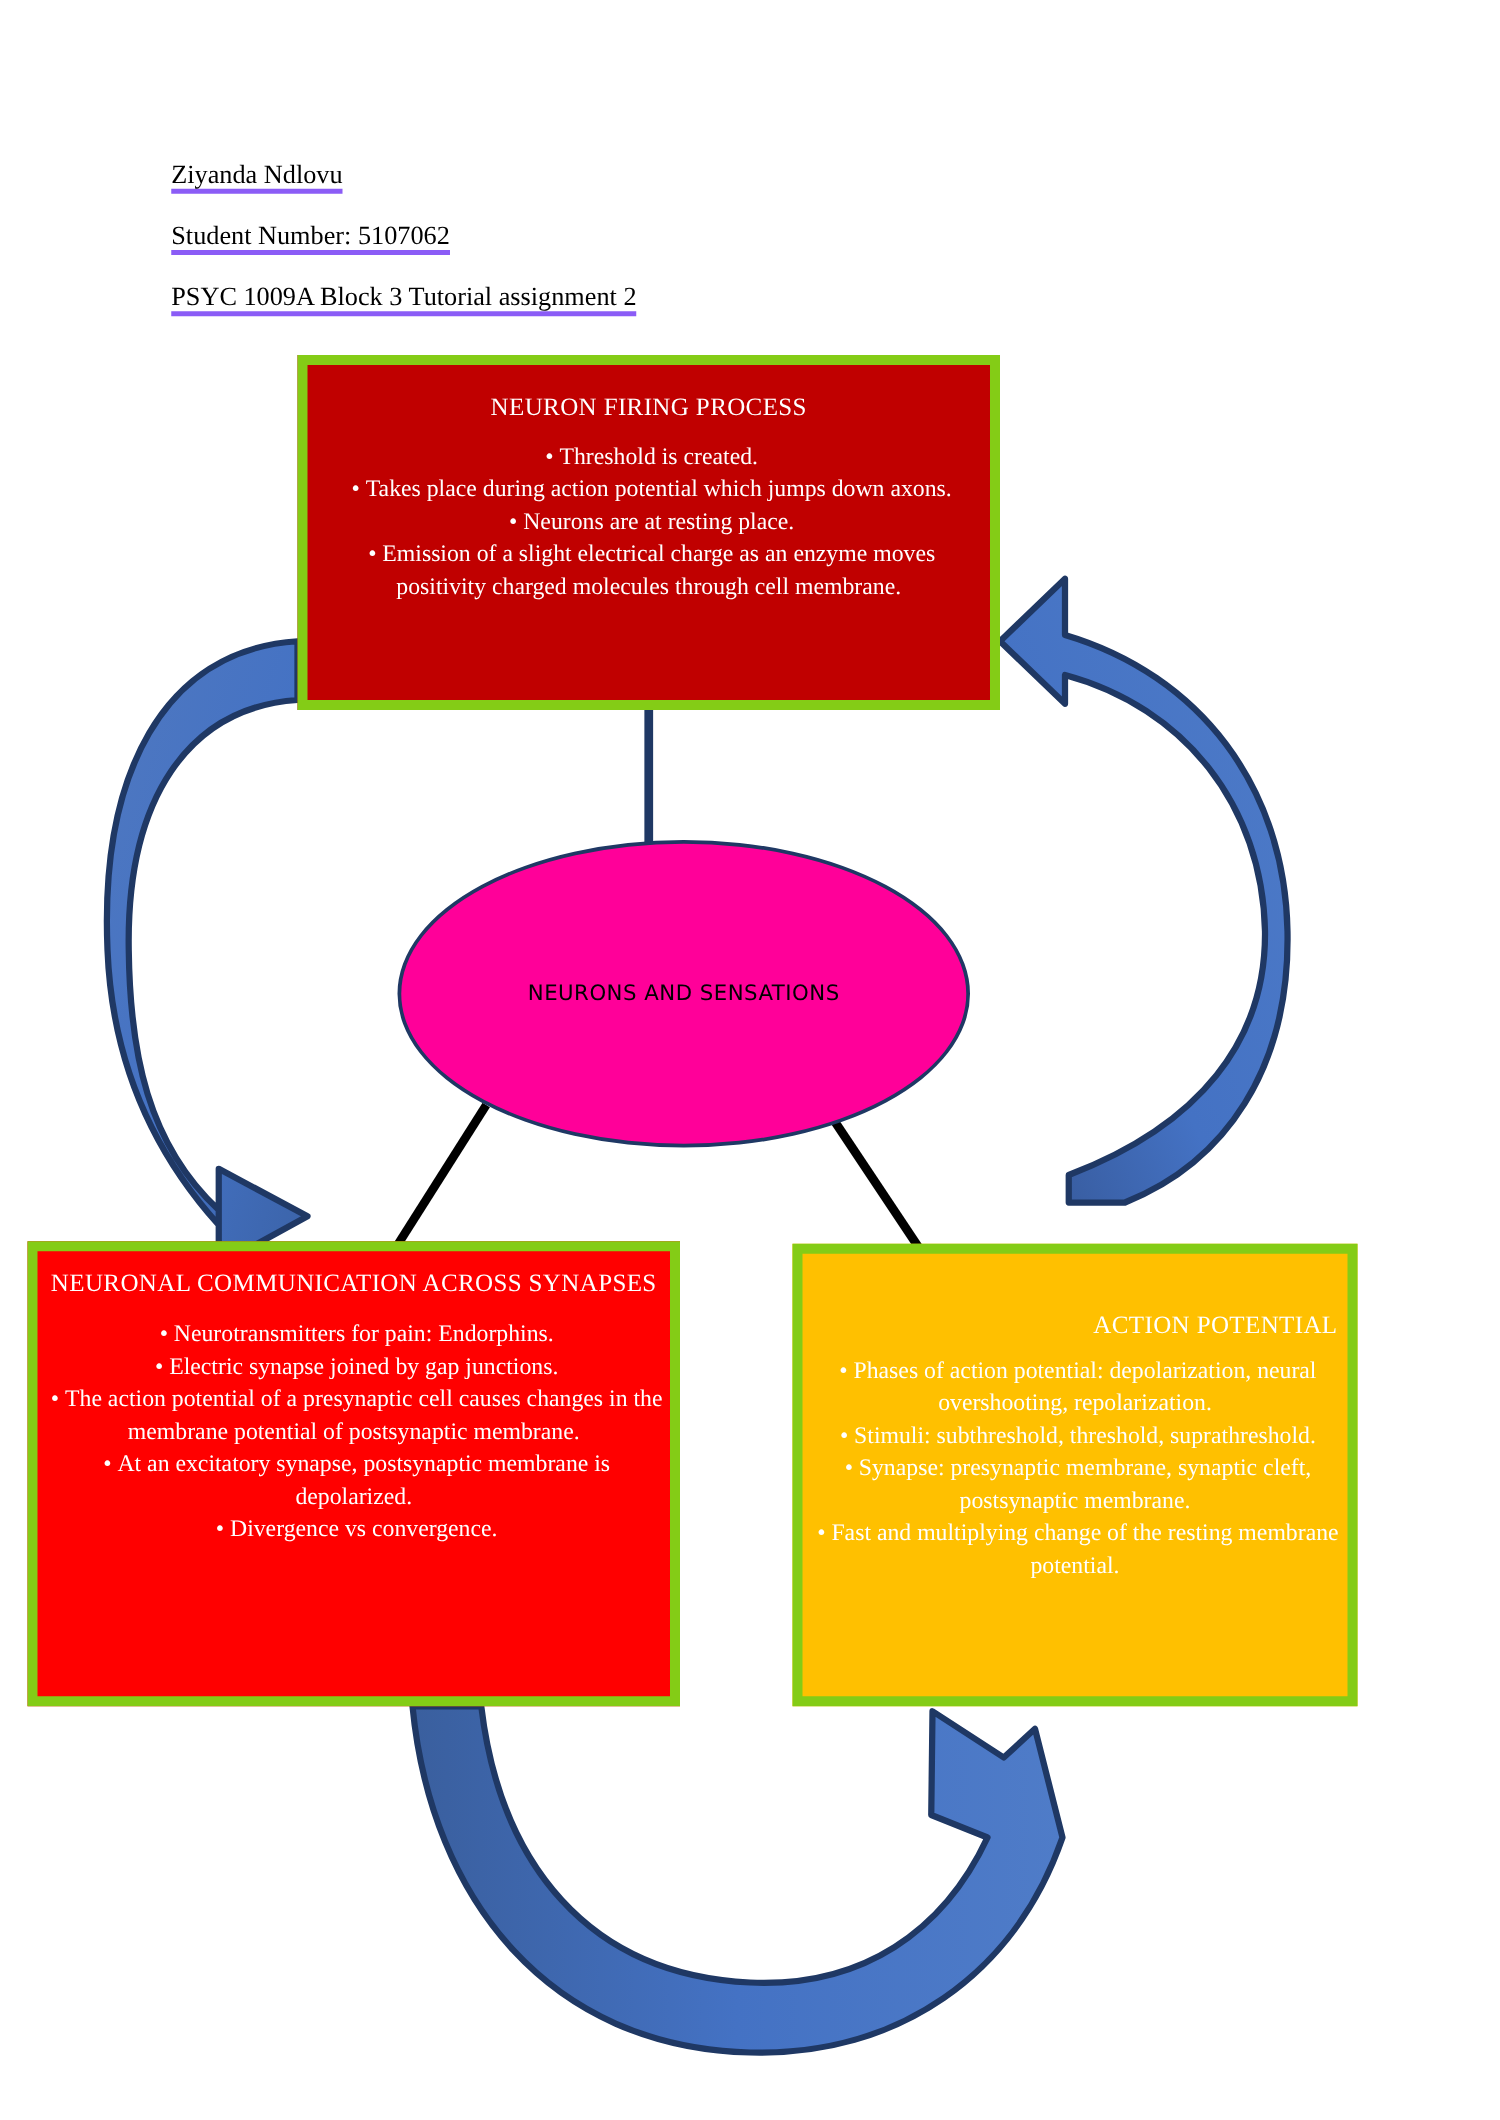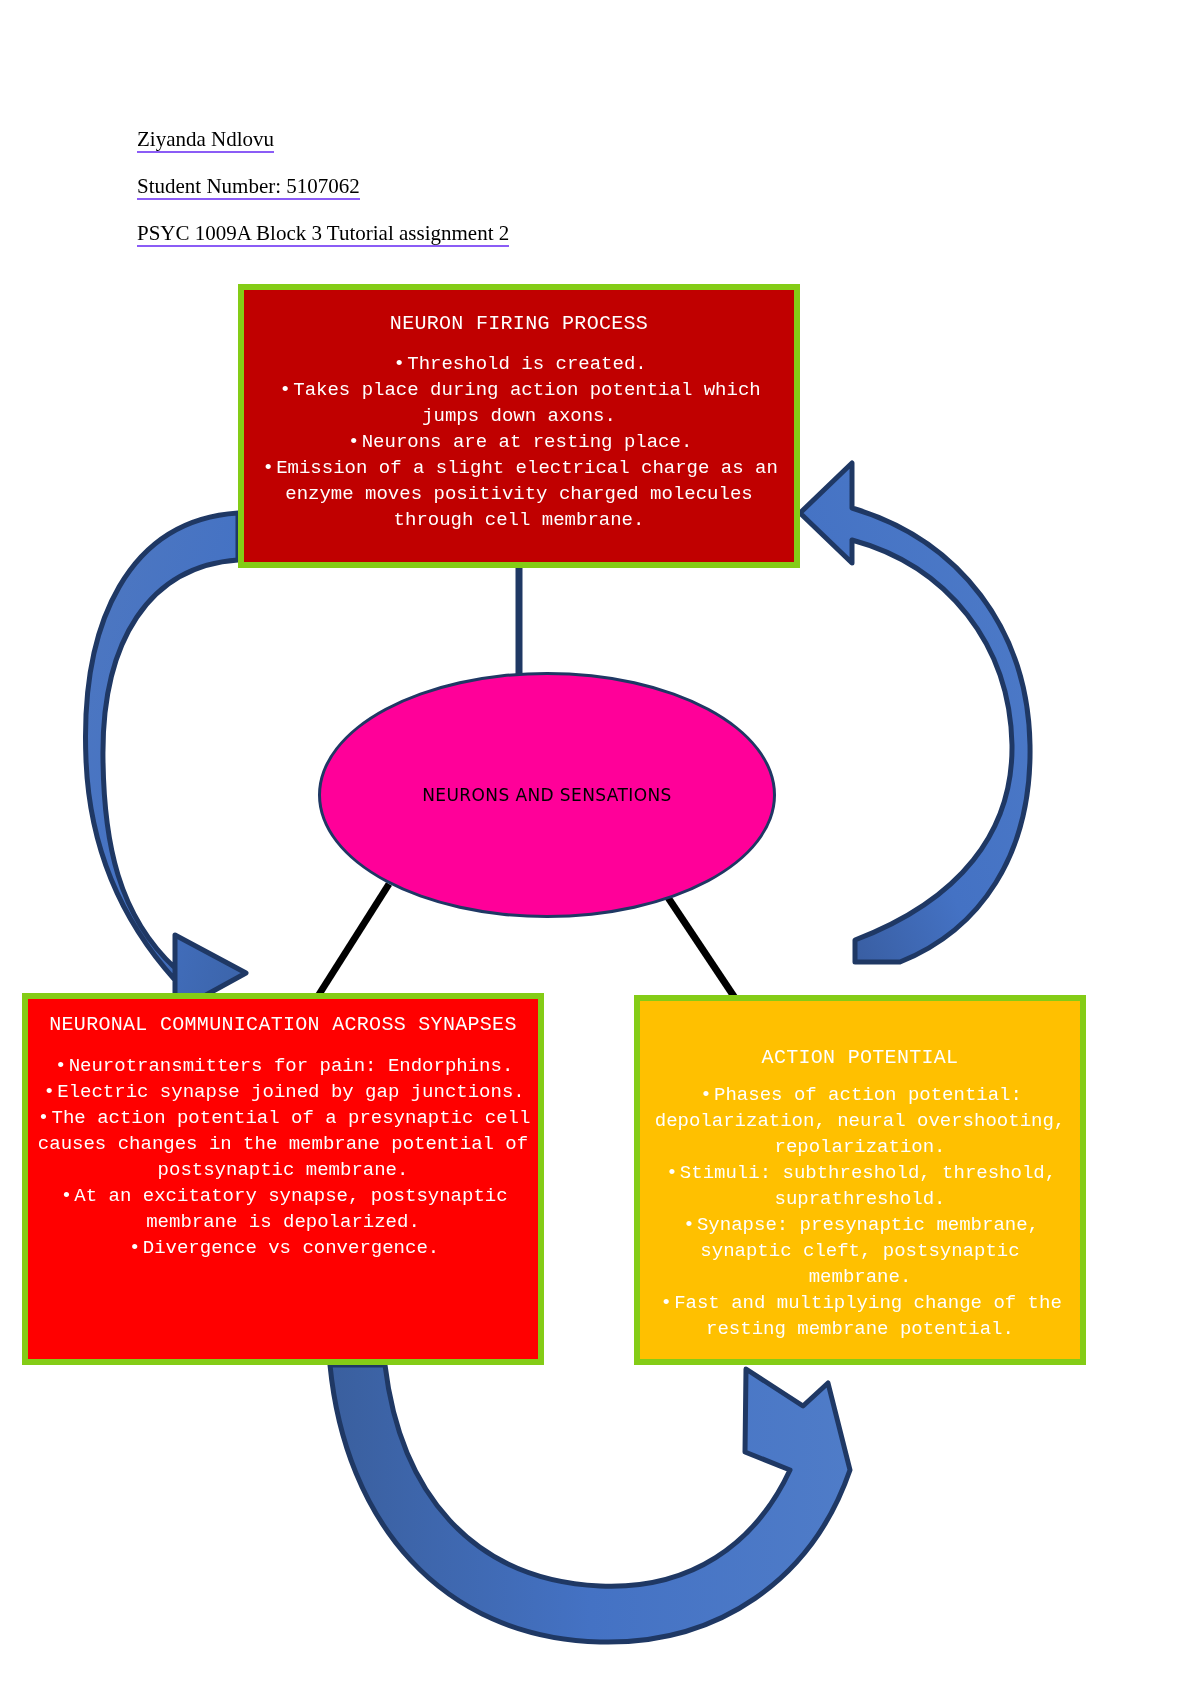--- a/index.html
+++ b/index.html
@@ -22,21 +22,21 @@
     top: 128px;
     width: 700px;
   }
   .hdr-line {
     font-family: "Liberation Serif", serif;
     font-size: 21px;
     color: #000000;
     line-height: 22px;
     margin-bottom: 22px;
     display: inline-block;
-    border-bottom: 2px solid #8b5cf6;
+    border-bottom: 4px solid #8b5cf6;
     padding-bottom: 1px;
     white-space: nowrap;
   }
   .hdr-row { display: block; }
 
   
   #diagram {
     position: absolute;
     left: 0;
     top: 0;
@@ -48,25 +48,25 @@
     left: 0;
     top: 0;
     width: 1200px;
     height: 1696px;
   }
 
   
   .node-box {
     position: absolute;
     box-sizing: border-box;
-    border: 6px solid #84cc16;
+    border: 8px solid #84cc16;
     overflow: hidden;
     text-align: center;
     color: #ffffff;
-    font-family: Liberation Mono, monospace;
+    font-family: Liberation Serif, serif;
   }
   .node-title {
     font-size: 20px;
     line-height: 26px;
     letter-spacing: 0.3px;
     padding: 0 8px;
   }
   .node-list {
     list-style: none;
     margin: 0;
@@ -107,21 +107,21 @@
   #box-left .node-list { margin-top: 15px; }
 
   #box-right {
     left: 634px;
     top: 995px;
     width: 452px;
     height: 370px;
     background: #FFC000;
     z-index: 6;
   }
-  #box-right .node-title { margin-top: 44px; }
+  #box-right .node-title { margin-top: 44px; text-align: right; }
   #box-right .node-list { margin-top: 11px; }
 
   
   #center-ellipse {
     position: absolute;
     left: 318px;
     top: 672px;
     width: 452px;
     height: 240px;
     border: 3px solid #1F3864;

